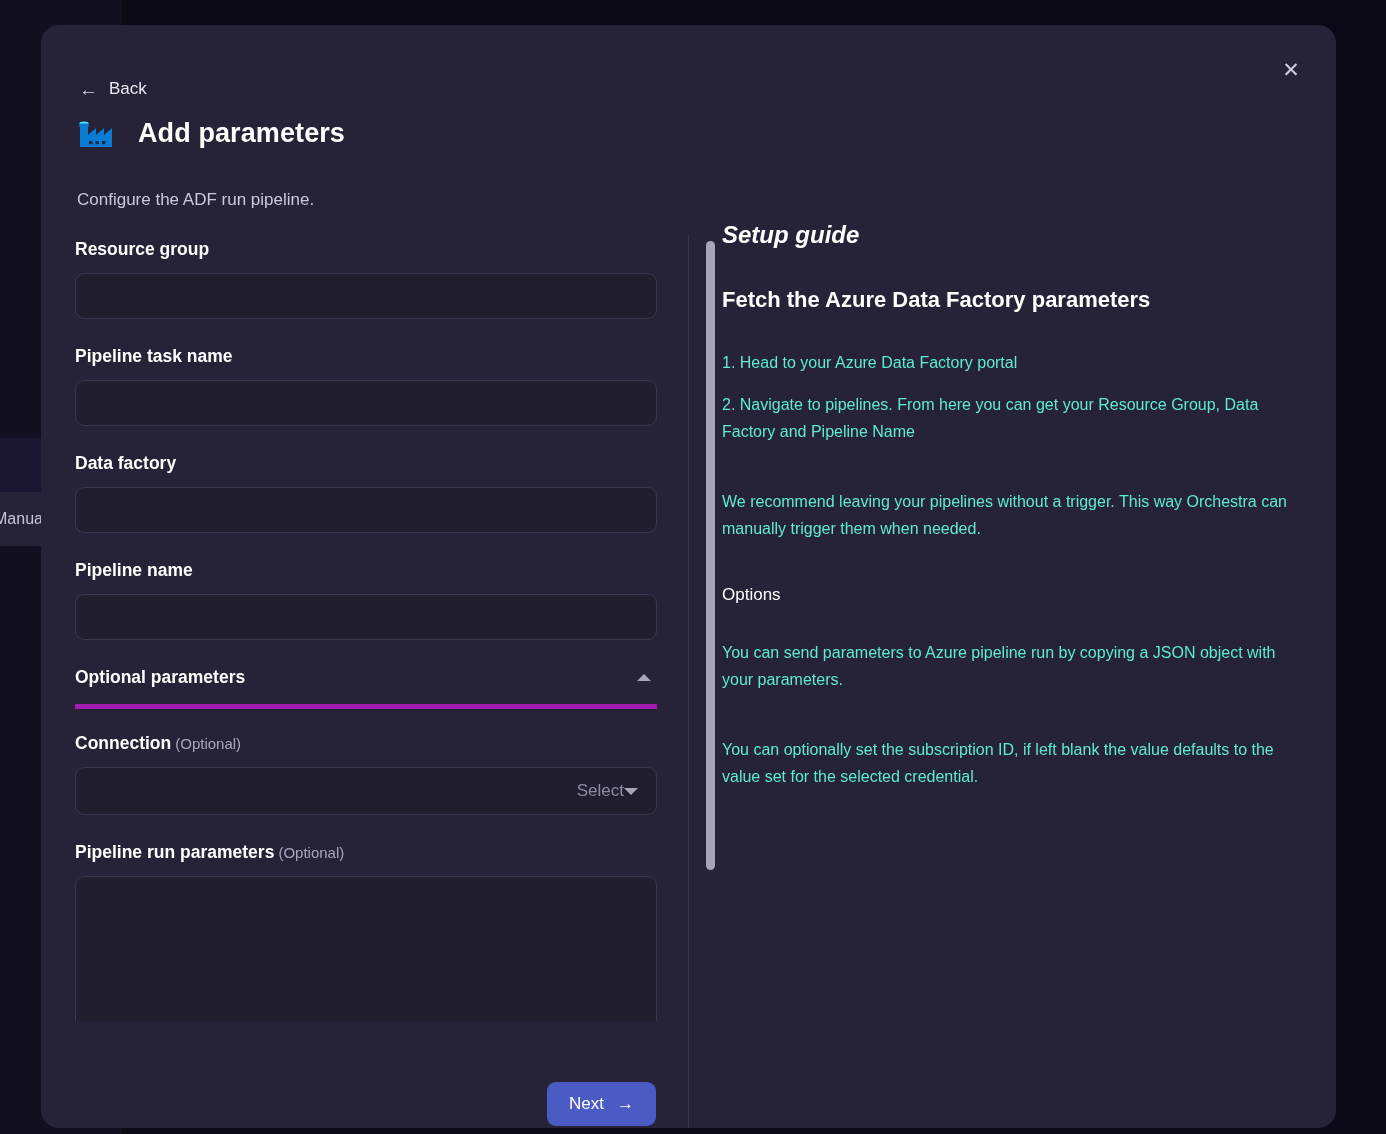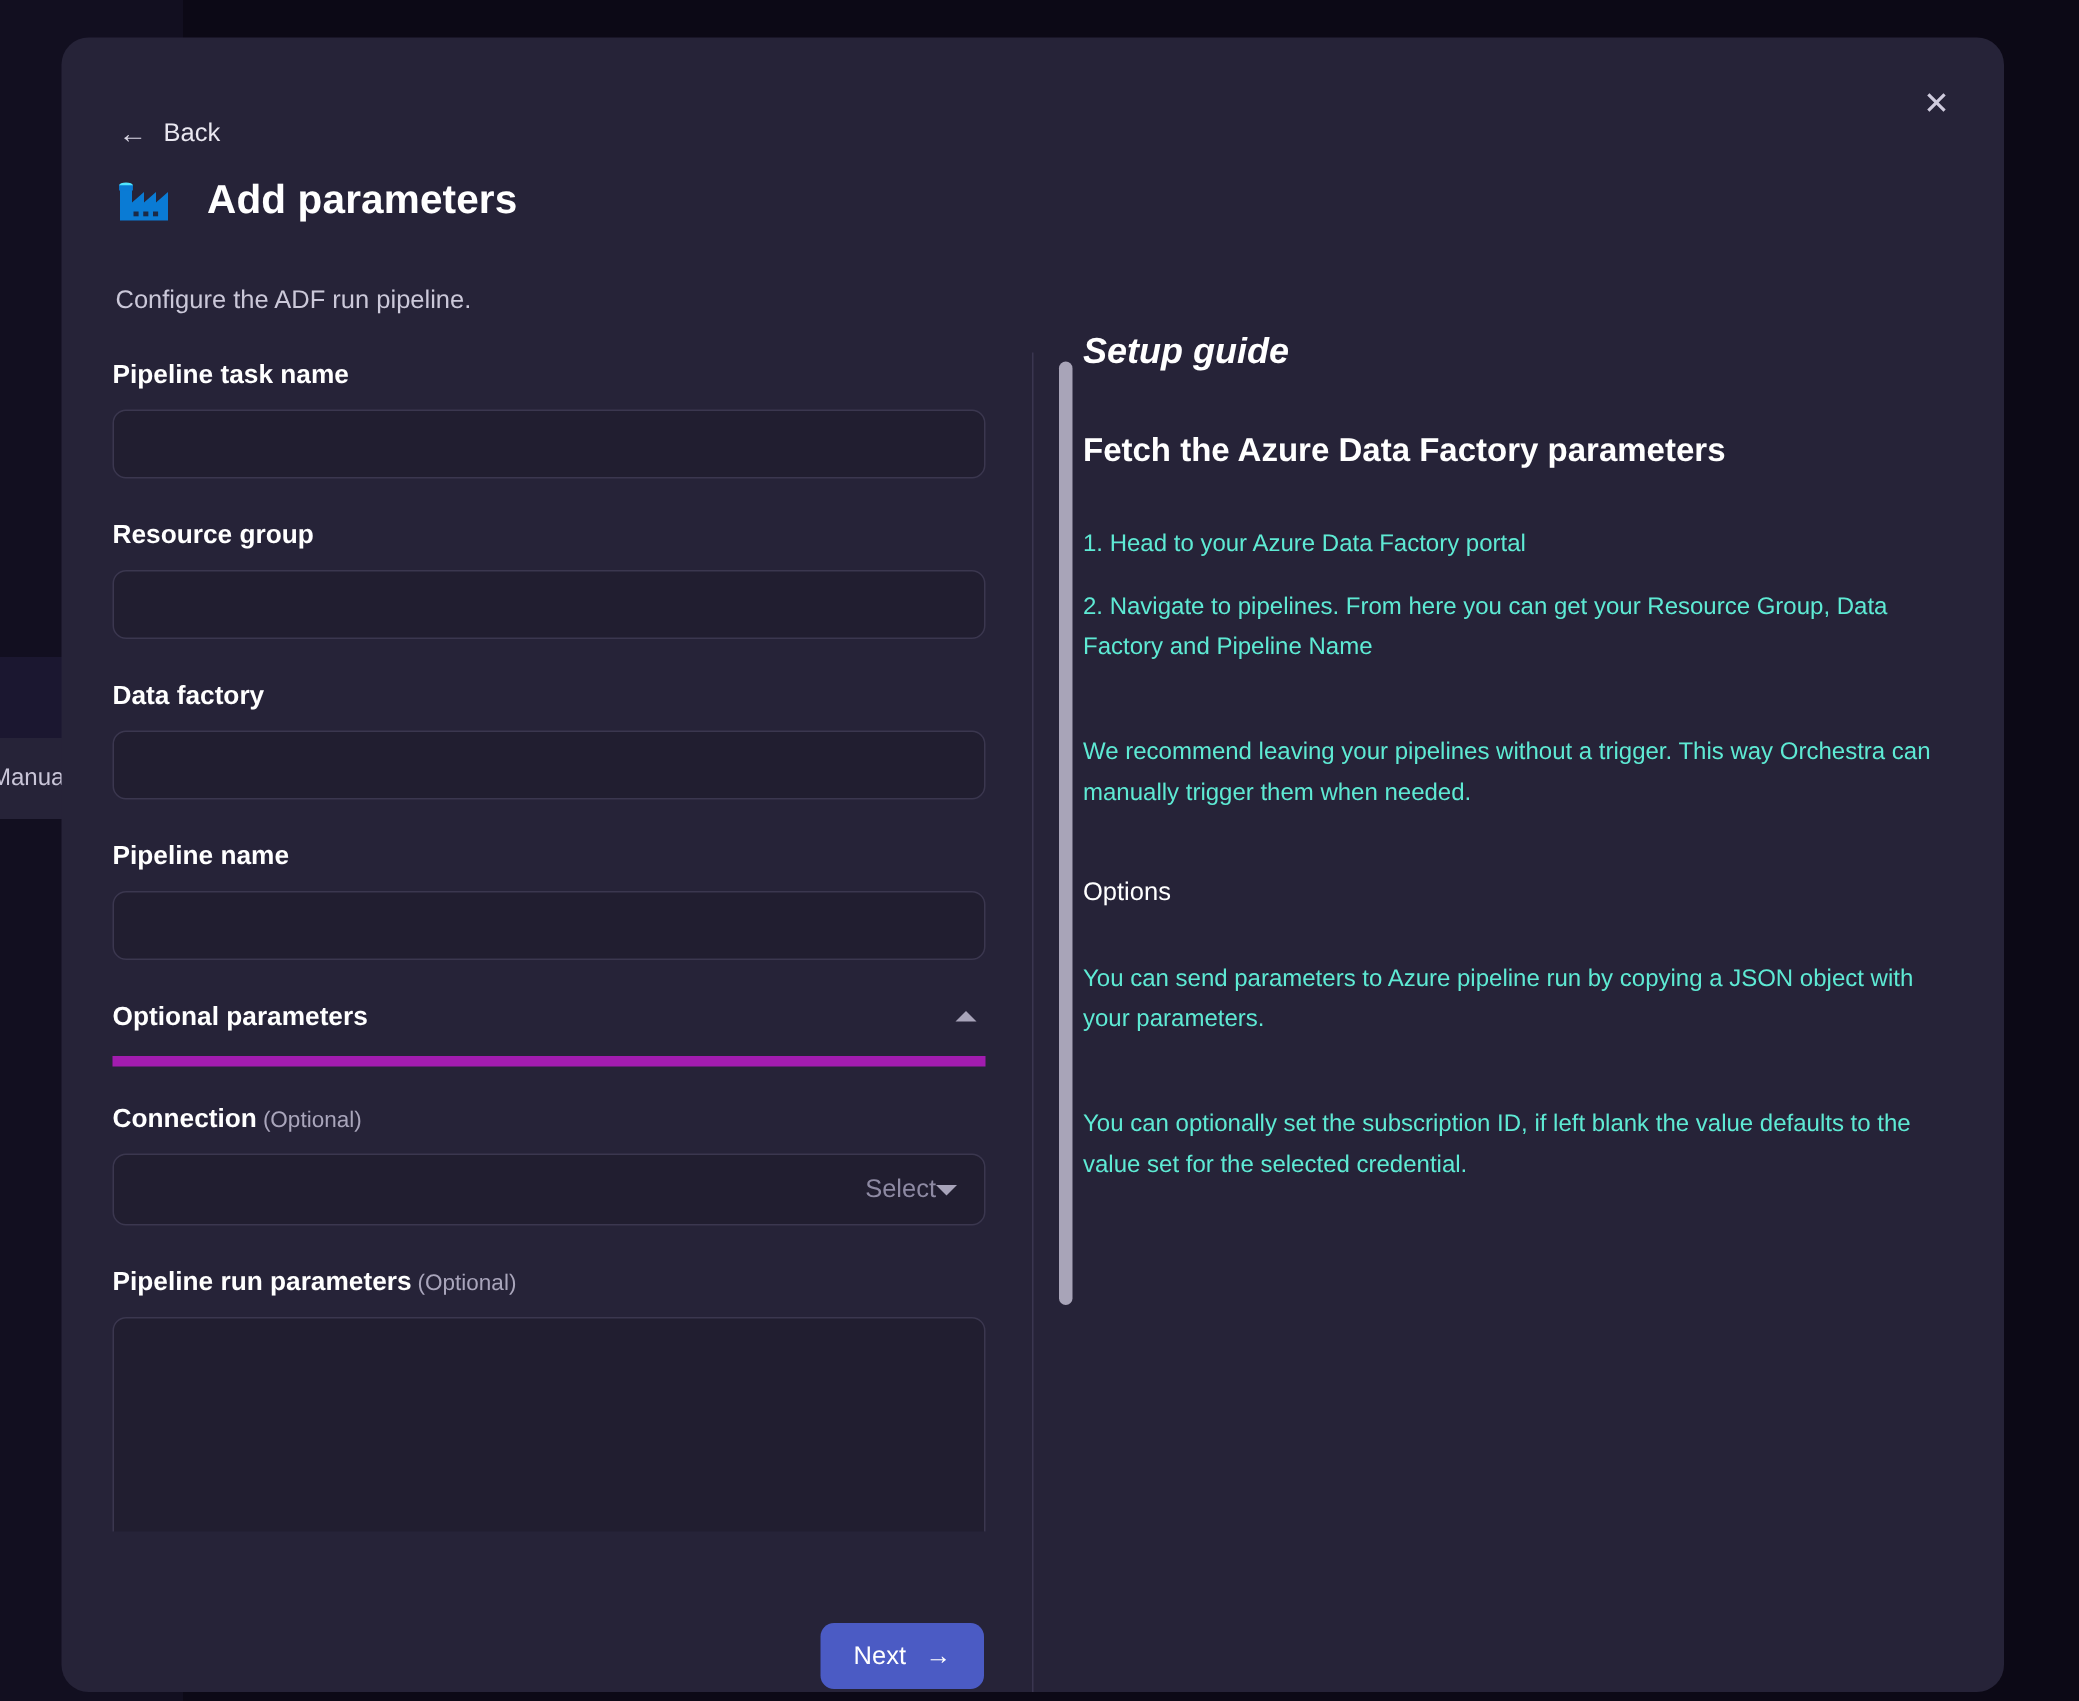--- a/index.html
+++ b/index.html
@@ -194,21 +194,21 @@
     outline: none;
     resize: none;
     display: block;
   }
 
   .section-toggle {
     width: 582px;
     display: flex;
     align-items: center;
     justify-content: space-between;
-    border-bottom: 7px solid #a21caf;
+    border-bottom: 5px solid #a21caf;
     padding-bottom: 16px;
     margin-top: 8px;
     margin-bottom: 24px;
     cursor: pointer;
   }
   .section-toggle-label {
     font-size: 17.5px;
     font-weight: 700;
     color: #ffffff;
   }
@@ -376,26 +376,26 @@
     <span class="page-title">Add parameters</span>
   </div>
   <div class="subtitle">Configure the ADF run pipeline.</div>
 
   <div class="split">
 
     <div class="form-pane">
       <div class="form-inner">
 
         <div class="field">
+          <label class="field-label">Resource group</label>
+          <input class="text-input" type="text" value="" placeholder="" style="">
+        </div>
+
+        <div class="field">
           <label class="field-label">Pipeline task name</label>
-          <input class="text-input" type="text" value="" placeholder="" style="">
-        </div>
-
-        <div class="field">
-          <label class="field-label">Resource group</label>
           <input class="text-input" type="text" value="" placeholder="" style="">
         </div>
 
         <div class="field">
           <label class="field-label">Data factory</label>
           <input class="text-input" type="text" value="" placeholder="" style="">
         </div>
 
         <div class="field">
           <label class="field-label">Pipeline name</label>

